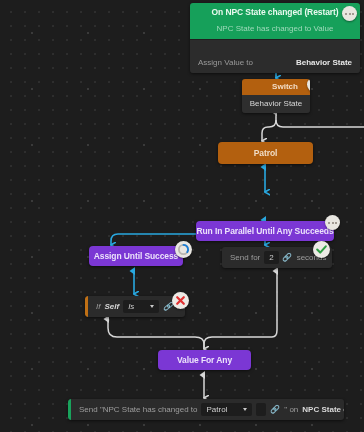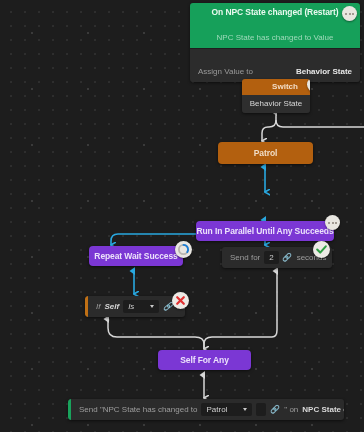--- a/index.html
+++ b/index.html
@@ -49,21 +49,21 @@
     color: #eafaf0;
     font-size: 8.5px;
     font-weight: bold;
     line-height: 10px;
     letter-spacing: -0.1px;
   }
   .event-sub {
     color: #9fd9ba;
     font-size: 8px;
     line-height: 10px;
-    margin-top: 16px;
+    margin-top: 7px;
   }
   .event-body {
     background: #2c2c2c;
     display: flex;
     align-items: center;
     justify-content: space-between;
     padding: 18px 8px 6px 8px;
     border-top: 1px solid #1f1f1f;
   }
   .event-body .lbl {
@@ -295,21 +295,21 @@
   <div class="node pill purple-pill" style="left:196px; top:199px; width:138px;margin-top:22px;">
     <span class="pill-label">Run In Parallel Until Any Succeeds</span>
     <div class="dots-badge" style="top:-6px; right:-6px;">
       <i></i>
         <i></i>
         <i></i>
     </div>
   </div>
 
   <div class="node pill purple-pill" style="left:89px; top:246px; width:94px;">
-    <span class="pill-label">Repeat Wait Success</span>
+    <span class="pill-label">Assign Until Success</span>
     <div class="badge loop" style="top:-5px; right:-9px;">
       <svg width="13" height="13" viewBox="0 0 13 13">
         <circle cx="6.5" cy="6.5" r="4.6" fill="none" stroke="#b9b6b0" stroke-width="1.8"></circle>
         <path d="M6.5,1.9 A4.6,4.6 0 0 1 10.3,9.1" fill="none" stroke="#1c7ed6" stroke-width="1.9" stroke-linecap="round"></path>
       </svg>
     </div>
   </div>
 
   <div class="node dark-node" style="left:222px; top:247px; width:110px;">
     <span class="txt">Send for</span>
@@ -334,21 +334,21 @@
     <span class="link-icon">🔗</span>
     <span class="txt">null</span>
   </div>
   <div class="badge fail" style="left:172px; top:292px;">
     <svg width="13" height="13" viewBox="0 0 13 13">
       <path d="M3.2,3.2 L9.8,9.8 M9.8,3.2 L3.2,9.8" fill="none" stroke="#e03131" stroke-width="2.2" stroke-linecap="round"></path>
     </svg>
   </div>
 
   <div class="node pill purple-pill" style="left:158px; top:350px; width:93px;">
-    <span class="pill-label">Self For Any</span>
+    <span class="pill-label">Value For Any</span>
   </div>
 
   <div class="node dark-node" style="left:68px; top:399px; width:276px; position:absolute;">
     <span class="stripe green"></span>
     <span class="txt" style="margin-left:3px;">Send "NPC State has changed to</span>
     <span class="field sel-wide" style="width:52px;">
       <span>Patrol</span>
       <span class="caret"></span>
     </span>
     <span class="field blank"></span>

